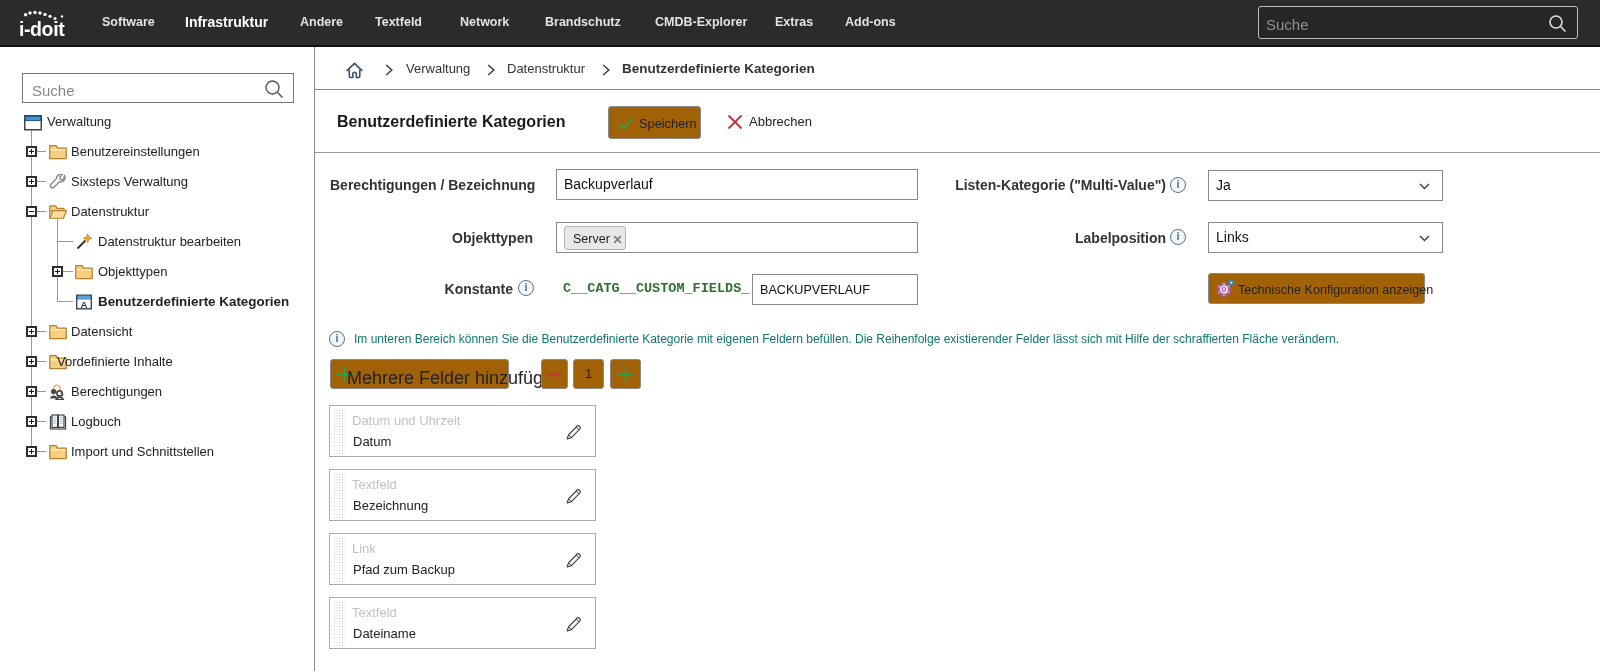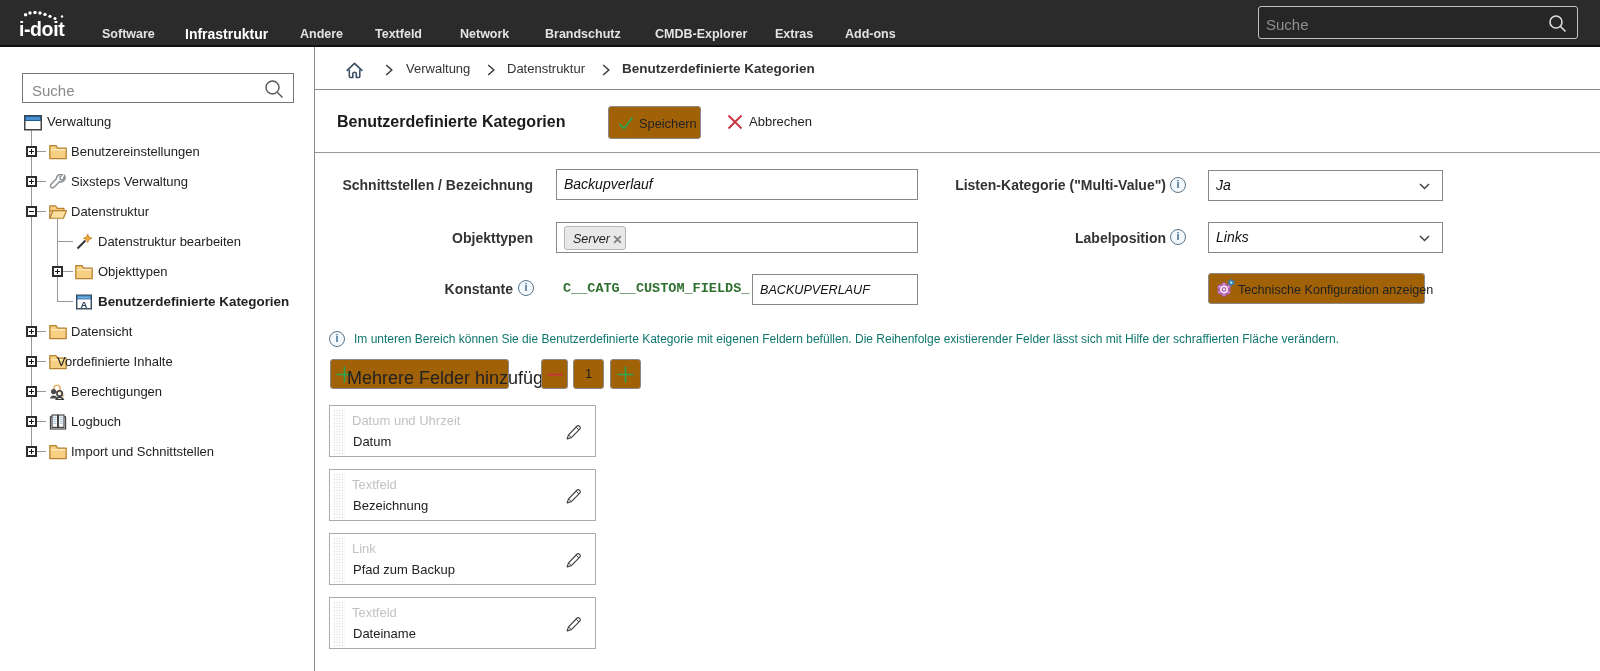--- a/index.html
+++ b/index.html
@@ -1,20 +1,20 @@
 <!DOCTYPE html>
 <html><head>
 <meta charset="utf-8">
 <style>
   * { margin:0; padding:0; box-sizing:border-box; }
   html,body { width:1600px; height:671px; background:#fff; font-family:"Liberation Sans",sans-serif; overflow:hidden; }
   .abs { position:absolute; }
   
   #topbar { position:absolute; left:0; top:0; width:1600px; height:47px; background:#2b2b2b; border-bottom:2px solid #101010; }
-  .nav { position:absolute; top:12px; height:32px; line-height:45px; font-size:12.5px; font-weight:bold; color:#e3e3e3; }
+  .nav { position:absolute; top:0; height:32px; line-height:45px; font-size:12.5px; font-weight:bold; color:#e3e3e3; }
   .nav.b { color:#fff; font-size:14px; }
   #topsearch { position:absolute; left:1258px; top:6px; width:320px; height:33px; border:1px solid #c0c0c0; border-radius:3px; background:rgba(0,0,0,0.10); }
   #topsearch span { position:absolute; left:7px; top:9px; font-size:15px; color:#909090; }
   
   #sidebar { position:absolute; left:0; top:47px; width:315px; height:624px; background:#fff; border-right:1px solid #8a8a8a; }
   #sidesearch { position:absolute; left:22px; top:26px; width:272px; height:30px; border:1px solid #777; }
   #sidesearch span { position:absolute; left:9px; top:8px; font-size:15px; color:#888; }
   .trow { position:absolute; height:20px; line-height:20px; font-size:13px; color:#222; white-space:nowrap; }
   .trow b { font-weight:bold; }
   .tline { position:absolute; background:#999; }
@@ -23,21 +23,21 @@
   .exp.plus u { position:absolute; left:3px; top:1px; width:1px; height:5px; background:#111; }
   .ticon { position:absolute; width:18px; height:16px; }
   
   #crumb { position:absolute; left:315px; top:47px; width:1285px; height:43px; border-bottom:1px solid #8a8a8a; background:#fff; }
   .cr { position:absolute; top:0; height:43px; line-height:43px; font-size:13px; color:#333; }
   #titlerow { position:absolute; left:315px; top:90px; width:1285px; height:63px; border-bottom:1px solid #999; }
   #title { position:absolute; left:22px; top:0; height:63px; line-height:63px; font-size:16px; font-weight:bold; color:#1a1a1a; }
   .btn { position:absolute; border:1px solid #8a8a8a; border-radius:3px; background:#a16207; font-size:14px; color:#222; white-space:nowrap; }
   label.fl { position:absolute; font-size:14px; font-weight:bold; color:#333; text-align:right; white-space:nowrap; }
   .inp { position:absolute; border:1px solid #888; background:#fff; font-size:14px; color:#111; }
-  .inp span { position:absolute; left:7px; top:6px;font-style:italic; }
+  .inp span { position:absolute; left:7px; top:6px; }
   .info { display:inline-block; width:16px; height:16px; border:1.5px solid #5a7386; border-radius:50%; background:#f2f8fc; color:#4a7294; font-size:11px; font-weight:bold; text-align:center; line-height:13px; }
   .chev { position:absolute; right:12px; top:12px; width:11px; height:7px; }
   .mono { font-family:"Liberation Mono",monospace; font-size:13.5px; font-weight:bold; color:#2f6f2f; }
   .card { position:absolute; left:329px; width:267px; height:52px; border:1px solid #aaa; background:#fff; }
   .grip { position:absolute; left:2px; top:2px; bottom:2px; width:13px; background-image:radial-gradient(#c0c0c0 0.75px, transparent 0.9px); background-size:2.7px 2.7px; background-position:1px 1px; }
   .ctype { position:absolute; left:22px; top:7px; font-size:13px; color:#c2c2c2; }
   .cname { position:absolute; left:23px; bottom:7px; font-size:13px; color:#222; }
   .cpen  { position:absolute; right:12px; top:16px; }
 </style>
 </head>
@@ -238,21 +238,21 @@
       <path d="M1.5 8 L6 12.5 L14.5 1.5" fill="none" stroke="#2aa352" stroke-width="1.8"></path>
     </svg>
     <span class="abs" style="left:30px; top:9px; font-size:12.8px;">Speichern</span>
   </div>
   <svg class="abs" style="left:412px; top:24px;" width="16" height="16" viewBox="0 0 16 16">
     <path d="M1.5 1.5 L14.5 14.5 M14.5 1.5 L1.5 14.5" stroke="#c9303e" stroke-width="1.8"></path>
   </svg>
   <span class="abs" style="left:434px; top:24px; font-size:13px; color:#222; white-space:nowrap;">Abbrechen</span>
 </div>
 
-<label class="fl" style="left:330px; top:177px; width:203px;">Schnittstellen / Bezeichnung</label>
+<label class="fl" style="left:330px; top:177px; width:203px;">Berechtigungen / Bezeichnung</label>
 <div class="inp" style="left:556px; top:169px; width:362px; height:31px;">
     <span>Backupverlauf</span>
   </div>
 
 <label class="fl" style="left:330px; top:230px; width:203px;">Objekttypen</label>
 <div class="inp" style="left:556px; top:222px; width:362px; height:31px;">
   <div class="abs" style="left:7px; top:3px; width:62px; height:24px; background:#e8e8e8; border:1px solid #b5b5b5; border-radius:3px;">
     <span class="abs" style="left:8px; top:5px; font-size:12.5px; color:#222;">Server</span>
     <svg class="abs" style="left:48px; top:8px;" width="9" height="9" viewBox="0 0 9 9">
       <path d="M1.2 1.2 L7.8 7.8 M7.8 1.2 L1.2 7.8" stroke="#7f7f7f" stroke-width="1.8"></path>

